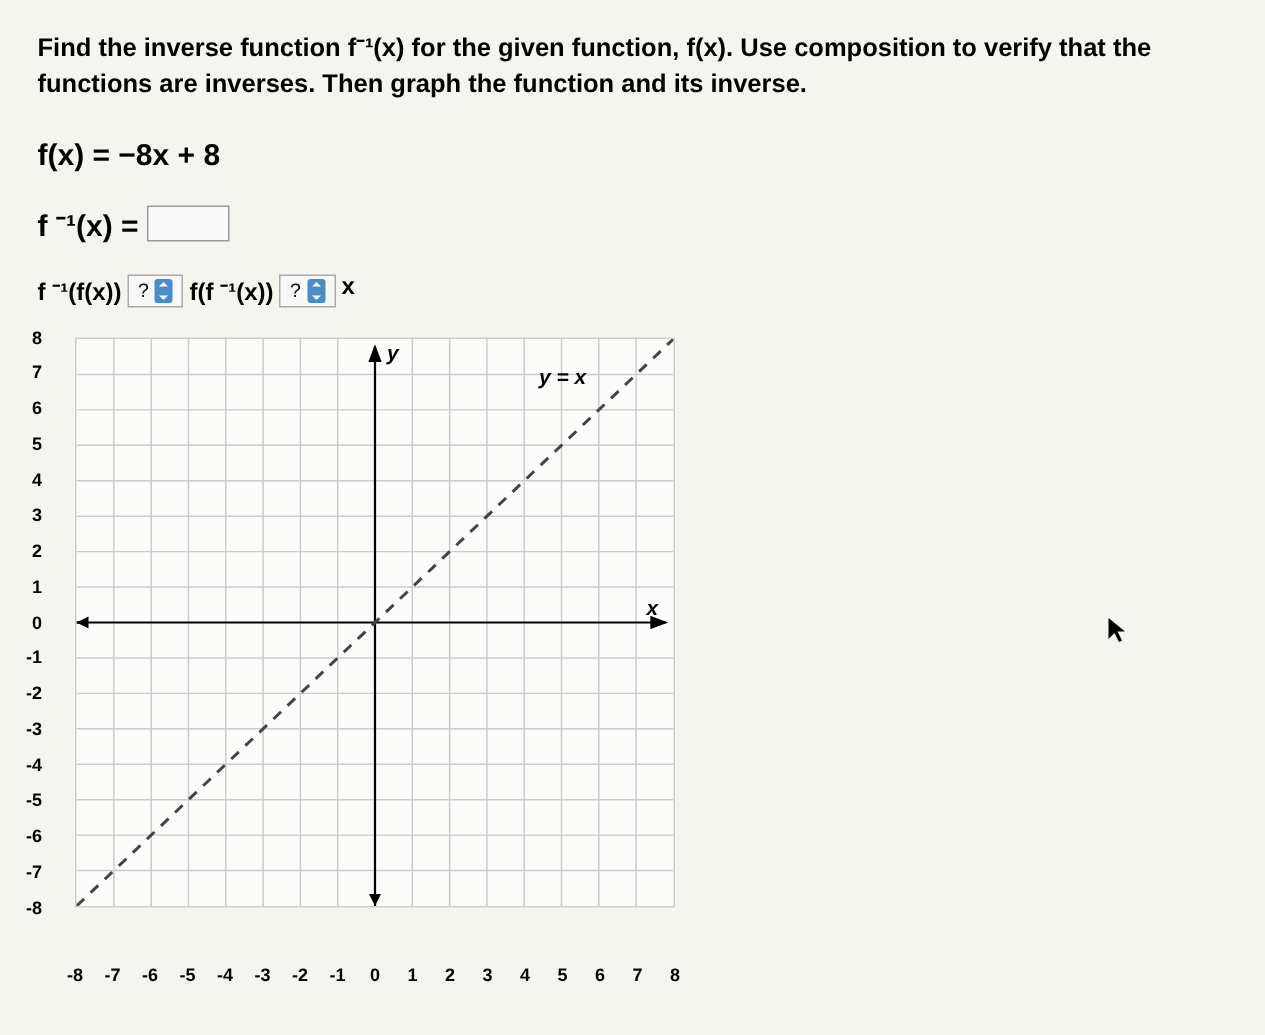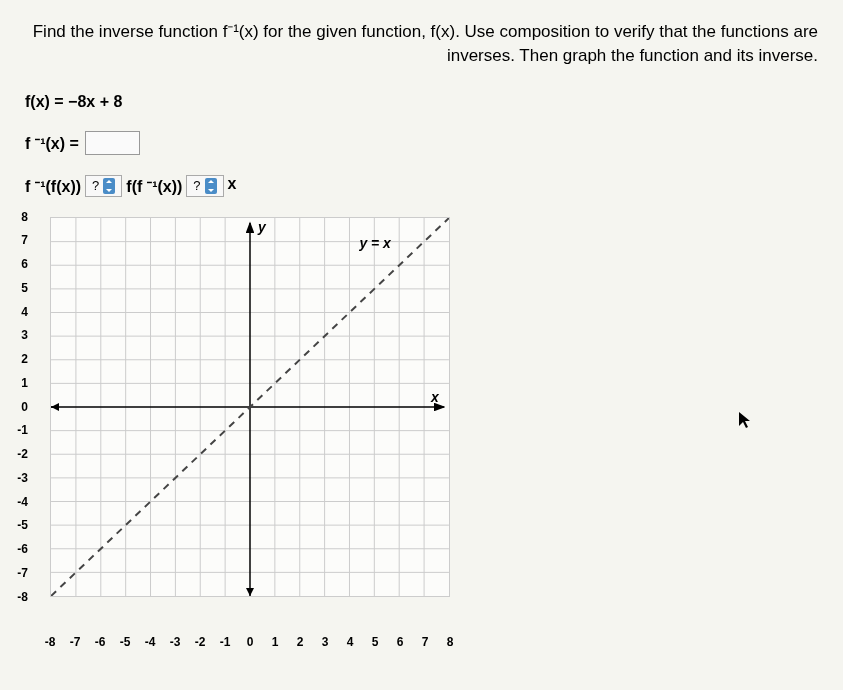--- a/index.html
+++ b/index.html
@@ -6,28 +6,27 @@
     body {
       font-family: Arial, sans-serif;
       background: #f5f5f0;
       padding: 20px 25px;
       width: 843px;
       height: 690px;
       position: relative;
     }
     .question-text {
       font-size: 17px;
-      font-weight: normal;
+      font-weight: bold;
       line-height: 1.4;
       margin-bottom: 25px;
       color: #000;
-      text-align: right;
     }
     .equation-line {
-      font-size: 16px;
+      font-size: 20px;
       font-weight: bold;
       margin-bottom: 20px;
       display: flex;
       align-items: center;
       gap: 6px;
     }
     .input-box {
       display: inline-block;
       width: 55px;
       height: 24px;

